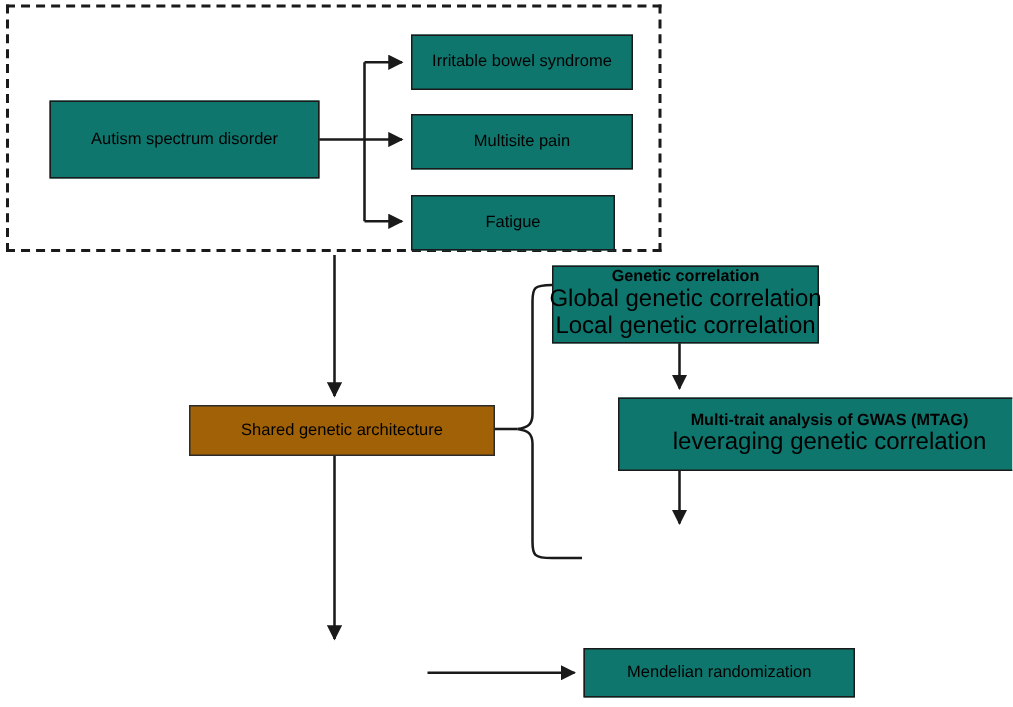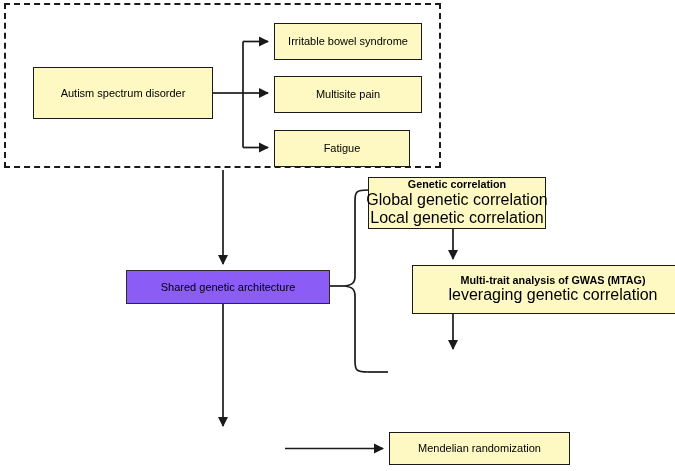--- a/index.html
+++ b/index.html
@@ -20,31 +20,31 @@
     left: 0;
     top: 0;
     width: 675px;
     height: 471px;
     pointer-events: none;
   }
   .node {
     position: absolute;
     box-sizing: border-box;
     border: 1.6px solid #1a1a1a;
-    background: #fef9c3;
+    background: #0f766e;
     display: flex;
     flex-direction: column;
     align-items: center;
     justify-content: center;
     text-align: center;
     color: #000000;
     line-height: 1.18;
   }
   .node.shaded {
-    background: #8b5cf6;
+    background: #a16207;
     border-color: #2b2b2b;
   }
   .ln {
     display: block;
     white-space: nowrap;
   }
   .ln.b {
     font-weight: bold;
   }
   .s11 { font-size: 11px; }

